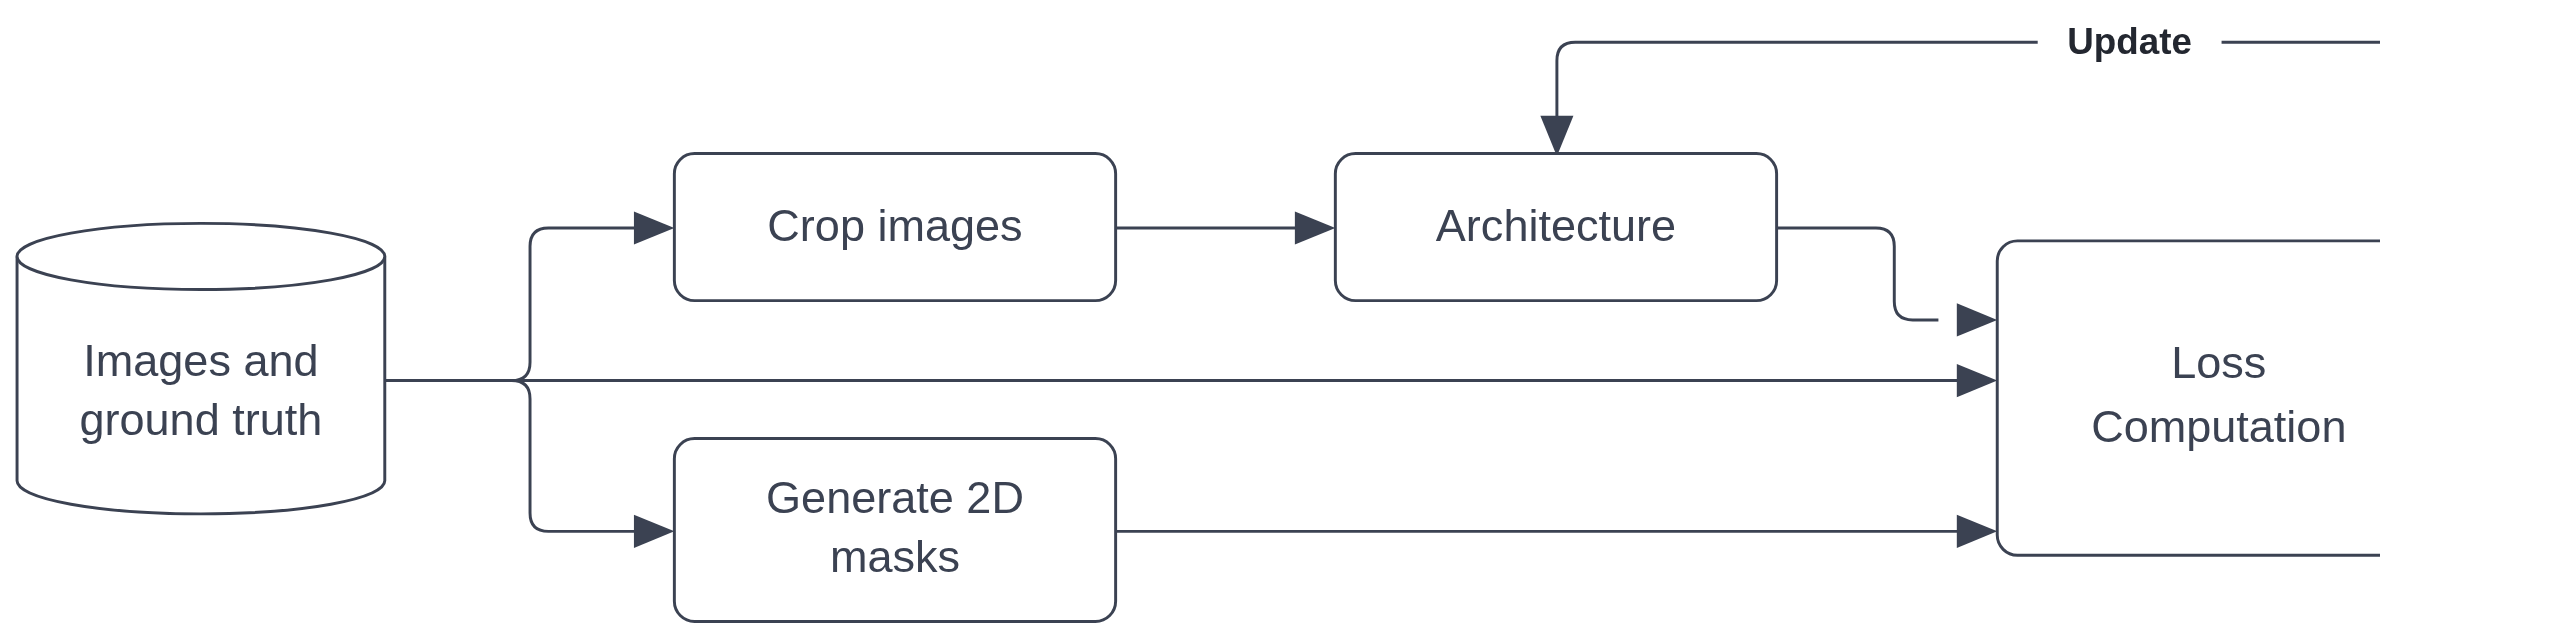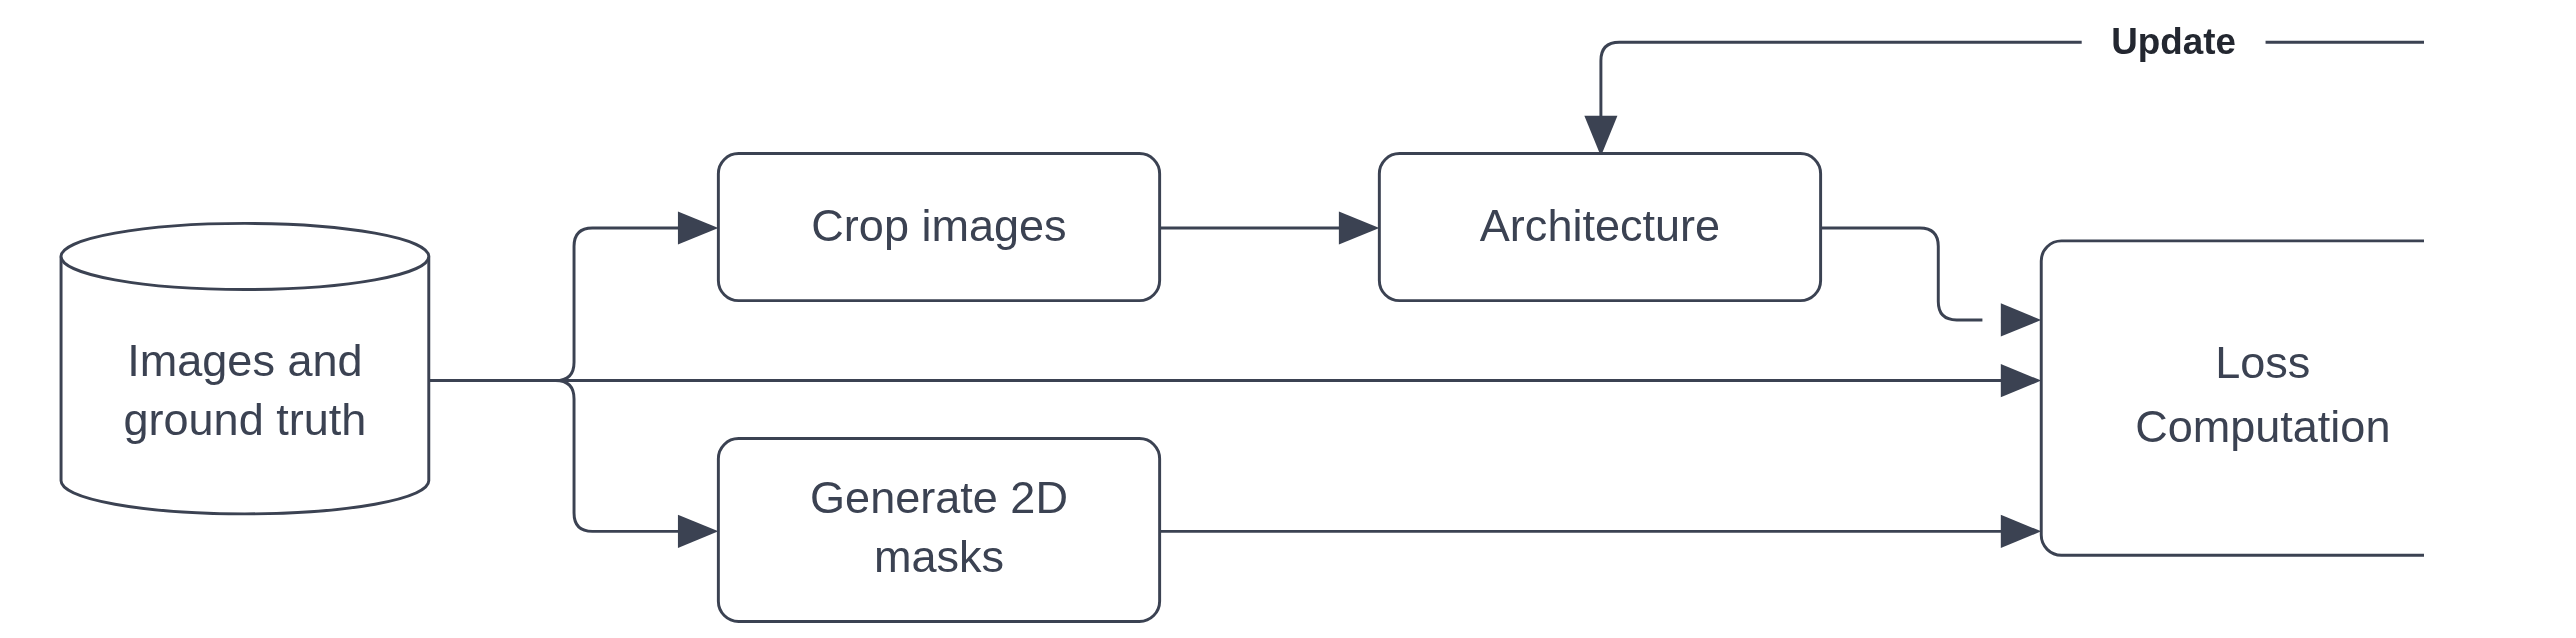--- a/index.html
+++ b/index.html
@@ -9,21 +9,20 @@
   }
   body {
     font-family: "Liberation Sans", sans-serif;
   }
   #diagram-root {
     position: relative;
     width: 2380px;
     height: 638px;
     background: #ffffff;
     overflow: hidden;
-    padding-left: 44px;
   }
   svg.flow {
     display: block;
     width: 2576px;
     height: 638px;
   }
   .node-shape {
     fill: #ffffff;
     stroke: #3b4252;
     stroke-width: 3.2;

